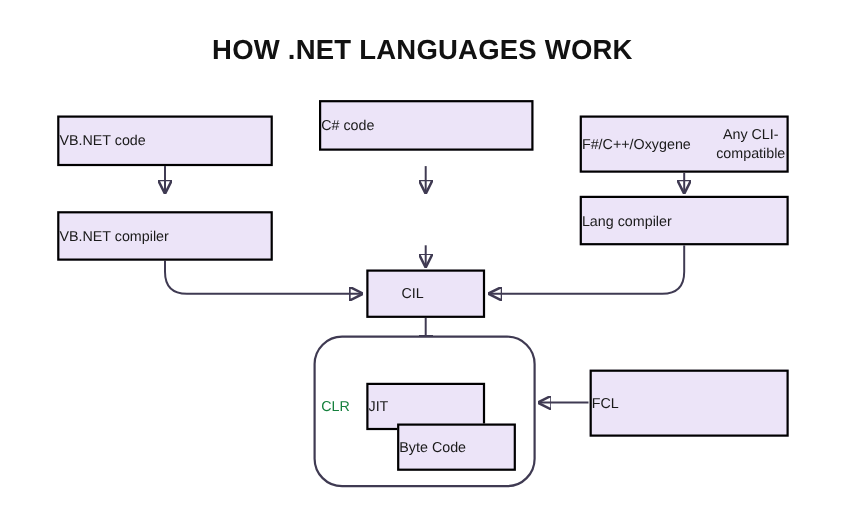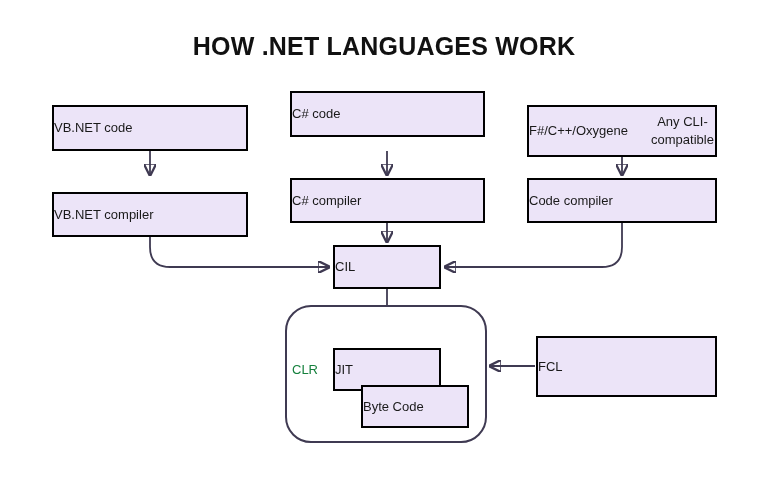--- a/index.html
+++ b/index.html
@@ -121,29 +121,26 @@
 
   <div class="node" style="left:527px; top:105px; width:190px; height:52px; flex-direction:row;">
     <span>F#/C++/Oxygene</span>
     <span class="line2">Any CLI-compatible</span>
   </div>
 
   <div class="node" style="left:52px; top:192px; width:196px; height:45px;">
     <span>VB.NET compiler</span>
   </div>
 
-  <div class="node" style="left:290px; top:178px; width:195px; height:45px;">
-    <span>C# compiler</span>
+
+  <div class="node" style="left:527px; top:178px; width:190px; height:45px;">
+    <span>Lang compiler</span>
   </div>
 
-  <div class="node" style="left:527px; top:178px; width:190px; height:45px;">
-    <span>Code compiler</span>
-  </div>
-
-  <div class="node" style="left:333px; top:245px; width:108px; height:44px;">
+  <div class="node" style="left:333px; top:245px; width:108px; height:44px;padding-left:30px;">
     <span>CIL</span>
   </div>
 
   <div id="clr-container"></div>
 
   <div id="clr-label">CLR</div>
 
   <div class="node" style="left:333px; top:320px; width:108px; height:43px;margin-top:28px;">
     <span>JIT</span>
   </div>

